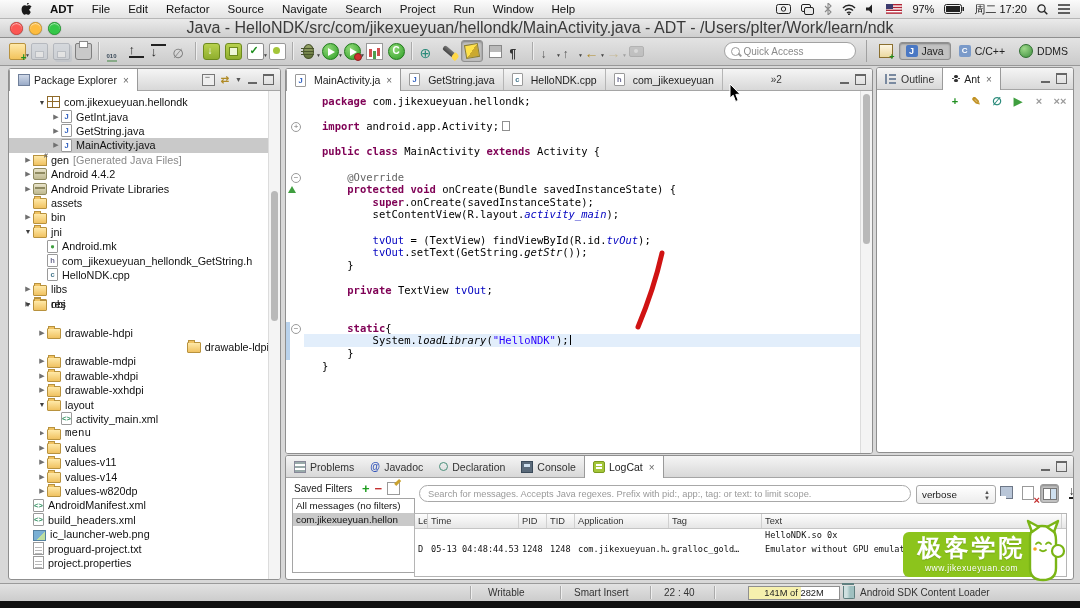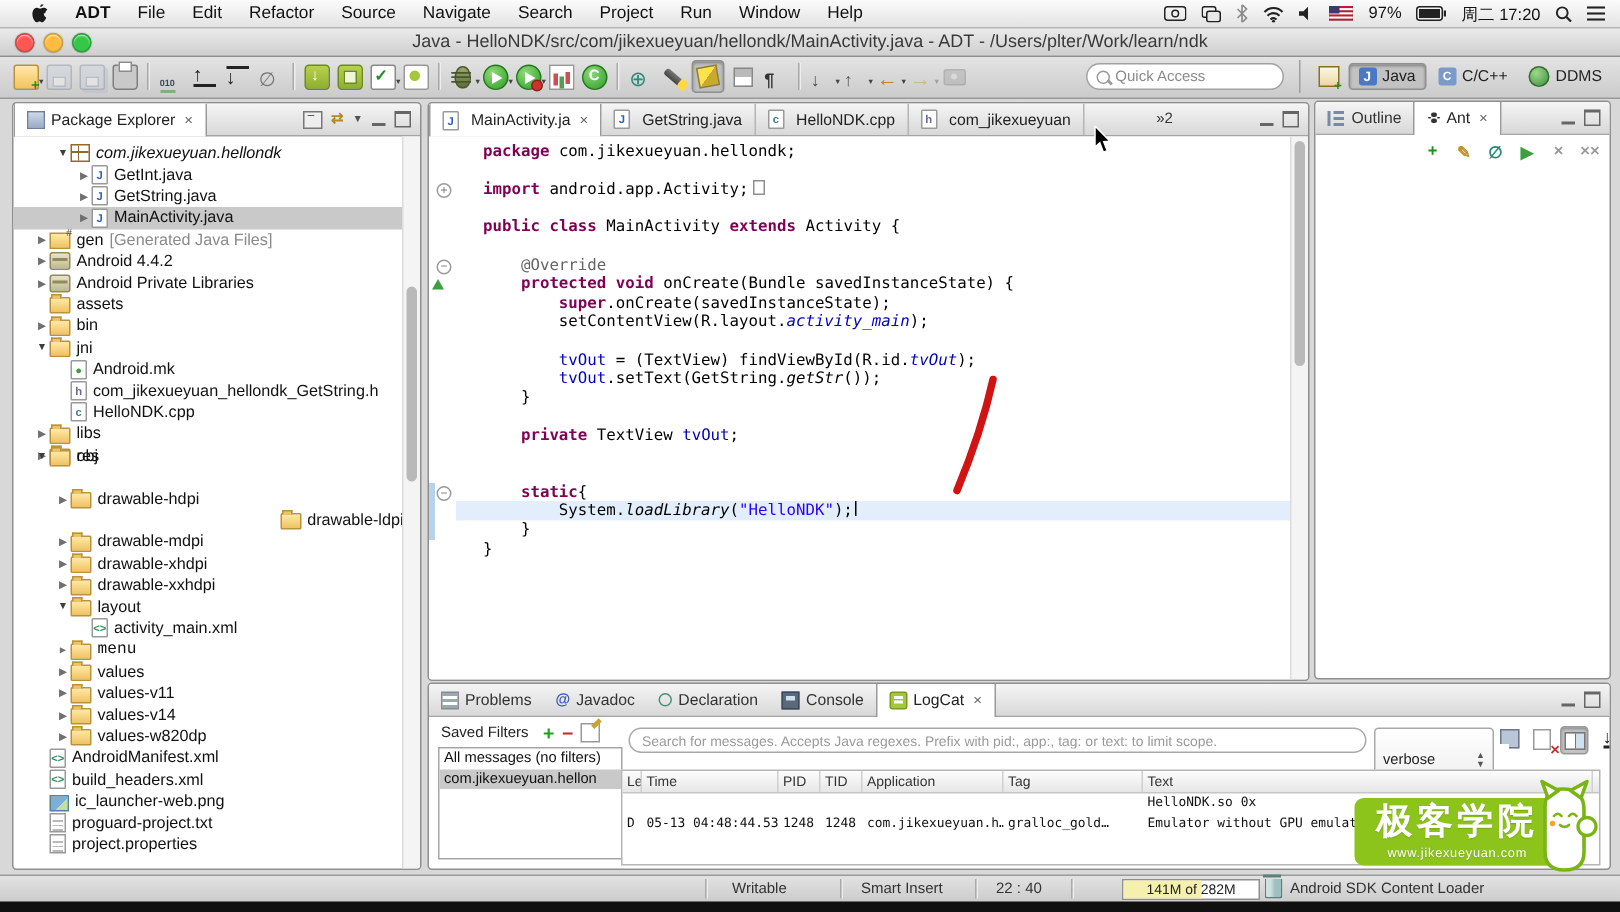--- a/index.html
+++ b/index.html
@@ -13,21 +13,21 @@
   .mb-item.bold{font-weight:bold;}
   .mb-right{margin-left:auto;display:flex;align-items:center;gap:10px;padding-right:10px;font-size:11px;}
   .mb-ic{display:inline-flex;align-items:center;}
   
   .titlebar{position:absolute;left:0;top:18px;right:0;height:19px;background:linear-gradient(#ececec,#cfcfcf);
     border-bottom:1px solid #8f8f8f;z-index:25;}
   .tl{position:absolute;top:4px;width:11px;height:11px;border-radius:50%;box-shadow:inset 0 1px 1px rgba(255,255,255,.6),0 0 1px rgba(0,0,0,.5);}
   .tl.red{left:10px;background:#fc5753;border:1px solid #d94542;}
   .tl.yel{left:29px;background:#fdbc40;border:1px solid #d9a234;}
   .tl.grn{left:48px;background:#34c748;border:1px solid #2aa338;}
-  .win-title{position:absolute;left:120px;right:120px;top:0;line-height:19px;text-align:center;font-size:12px;color:#3a3a3a;
+  .win-title{position:absolute;left:120px;right:120px;top:0;line-height:19px;text-align:center;font-size:16px;color:#3a3a3a;
     white-space:nowrap;overflow:hidden;}
   
   .toolbar{position:absolute;left:0;top:37px;right:0;height:28px;background:linear-gradient(#e4e4e4,#cbcbcb);
     border-bottom:1px solid #989898;display:flex;align-items:center;padding:0 6px;z-index:20;}
   .tbi{position:relative;width:20px;height:20px;display:inline-flex;align-items:center;justify-content:center;margin:0 1px;border-radius:3px;}
   .tbi.disabled{opacity:.35;}
   .tbi.pressed{background:#bfbfbf;box-shadow:inset 0 1px 2px rgba(0,0,0,.35);border:1px solid #909090;}
   .tbi .dd{position:absolute;right:-3px;bottom:3px;font-size:5px;color:#444;}
   .tb-sep{width:1px;height:18px;background:#aaa;margin:0 4px;box-shadow:1px 0 0 #eee;}
   .ic16{width:15px;height:15px;position:relative;}
@@ -168,21 +168,21 @@
   .fi-edit{width:11px;height:11px;border:1px solid #9a9a9a;background:#fff;position:relative;}
   .fi-edit::after{content:"";position:absolute;right:-2px;top:-2px;width:7px;height:2.5px;background:#caa22f;transform:rotate(-45deg);}
   .lc-filterbox{position:absolute;left:6px;top:42px;width:121px;bottom:6px;border:1px solid #a5a5a5;background:#fff;
     font-size:9.8px;color:#111;overflow:hidden;}
   .lc-frow{height:13.5px;line-height:13.5px;padding:0 3px;white-space:nowrap;overflow:hidden;}
   .lc-frow.selected{background:#c9c9c9;}
   .lc-search{position:absolute;left:133px;top:29px;width:474px;height:15px;border:1px solid #a8a8a8;border-radius:9px;
     font-size:9.3px;color:#333;padding:0 8px;outline:none;background:#fff;font-family:"Liberation Sans",sans-serif;}
   .lc-search::placeholder{color:#9a9a9a;}
   .lc-level{position:absolute;left:630px;top:29px;width:68px;height:17px;border:1px solid #a8a8a8;border-radius:3px;background:linear-gradient(#fff,#ececec);
-    font-size:9.8px;color:#222;display:flex;align-items:center;padding:12px 5px;}
+    font-size:9.8px;color:#222;display:flex;align-items:center;padding:0 5px;}
   .lc-level .stp{margin-left:auto;font-size:6px;color:#555;line-height:6px;text-align:center;}
   .lc-icons{position:absolute;left:712px;top:28px;display:flex;gap:4px;}
   .lci{width:17px;height:17px;display:inline-flex;align-items:center;justify-content:center;border-radius:3px;position:relative;}
   .lci.pressed{background:#c4c4c4;box-shadow:inset 0 1px 2px rgba(0,0,0,.3);border:1px solid #9a9a9a;}
   .lci-save{width:11px;height:11px;background:#b9c6d8;border:1px solid #6d7787;}
   .lci-save::after{content:"";position:absolute;left:2px;bottom:1px;width:6px;height:4px;background:#fff;}
   .lci-clear{width:10px;height:12px;background:#fff;border:1px solid #9a9a9a;}
   .lci-clear::after{content:"×";position:absolute;right:-4px;bottom:-5px;color:#c43030;font-weight:bold;font-size:11px;}
   .lci-split{width:12px;height:10px;border:1px solid #777;background:linear-gradient(90deg,#fff 48%,#777 48%,#777 56%,#cfe0ef 56%);}
   .lci-scroll{font-size:12px;font-weight:bold;color:#222;border-bottom:2px solid #222;line-height:11px;}
@@ -441,21 +441,21 @@
         </div>
         <div class="strip-icons">
           <span class="hd-ic hi-collapse"></span>
           <span class="hi-link">⇄</span>
           <span class="hi-menu">▼</span>
           <span class="w-min"></span>
           <span class="w-max"></span>
         </div>
       </div>
       <div class="tree" id="pkgTree">
-          <div class="trow" style="top: 4px; padding-left: 28px; font-style: italic;">
+          <div class="trow" style="top: 4px; padding-left: 28px;">
             <span class="arrow open">▼</span>
             <span class="ti ti-pkg"></span>
             <span>com.jikexueyuan.hellondk</span>
           </div>
           <div class="trow" style="top: 18.4px; padding-left: 42px;">
             <span class="arrow">▶</span>
             <span class="ti tfile ti-java">
               <b>J</b>
             </span>
             <span>GetInt.java</span>

